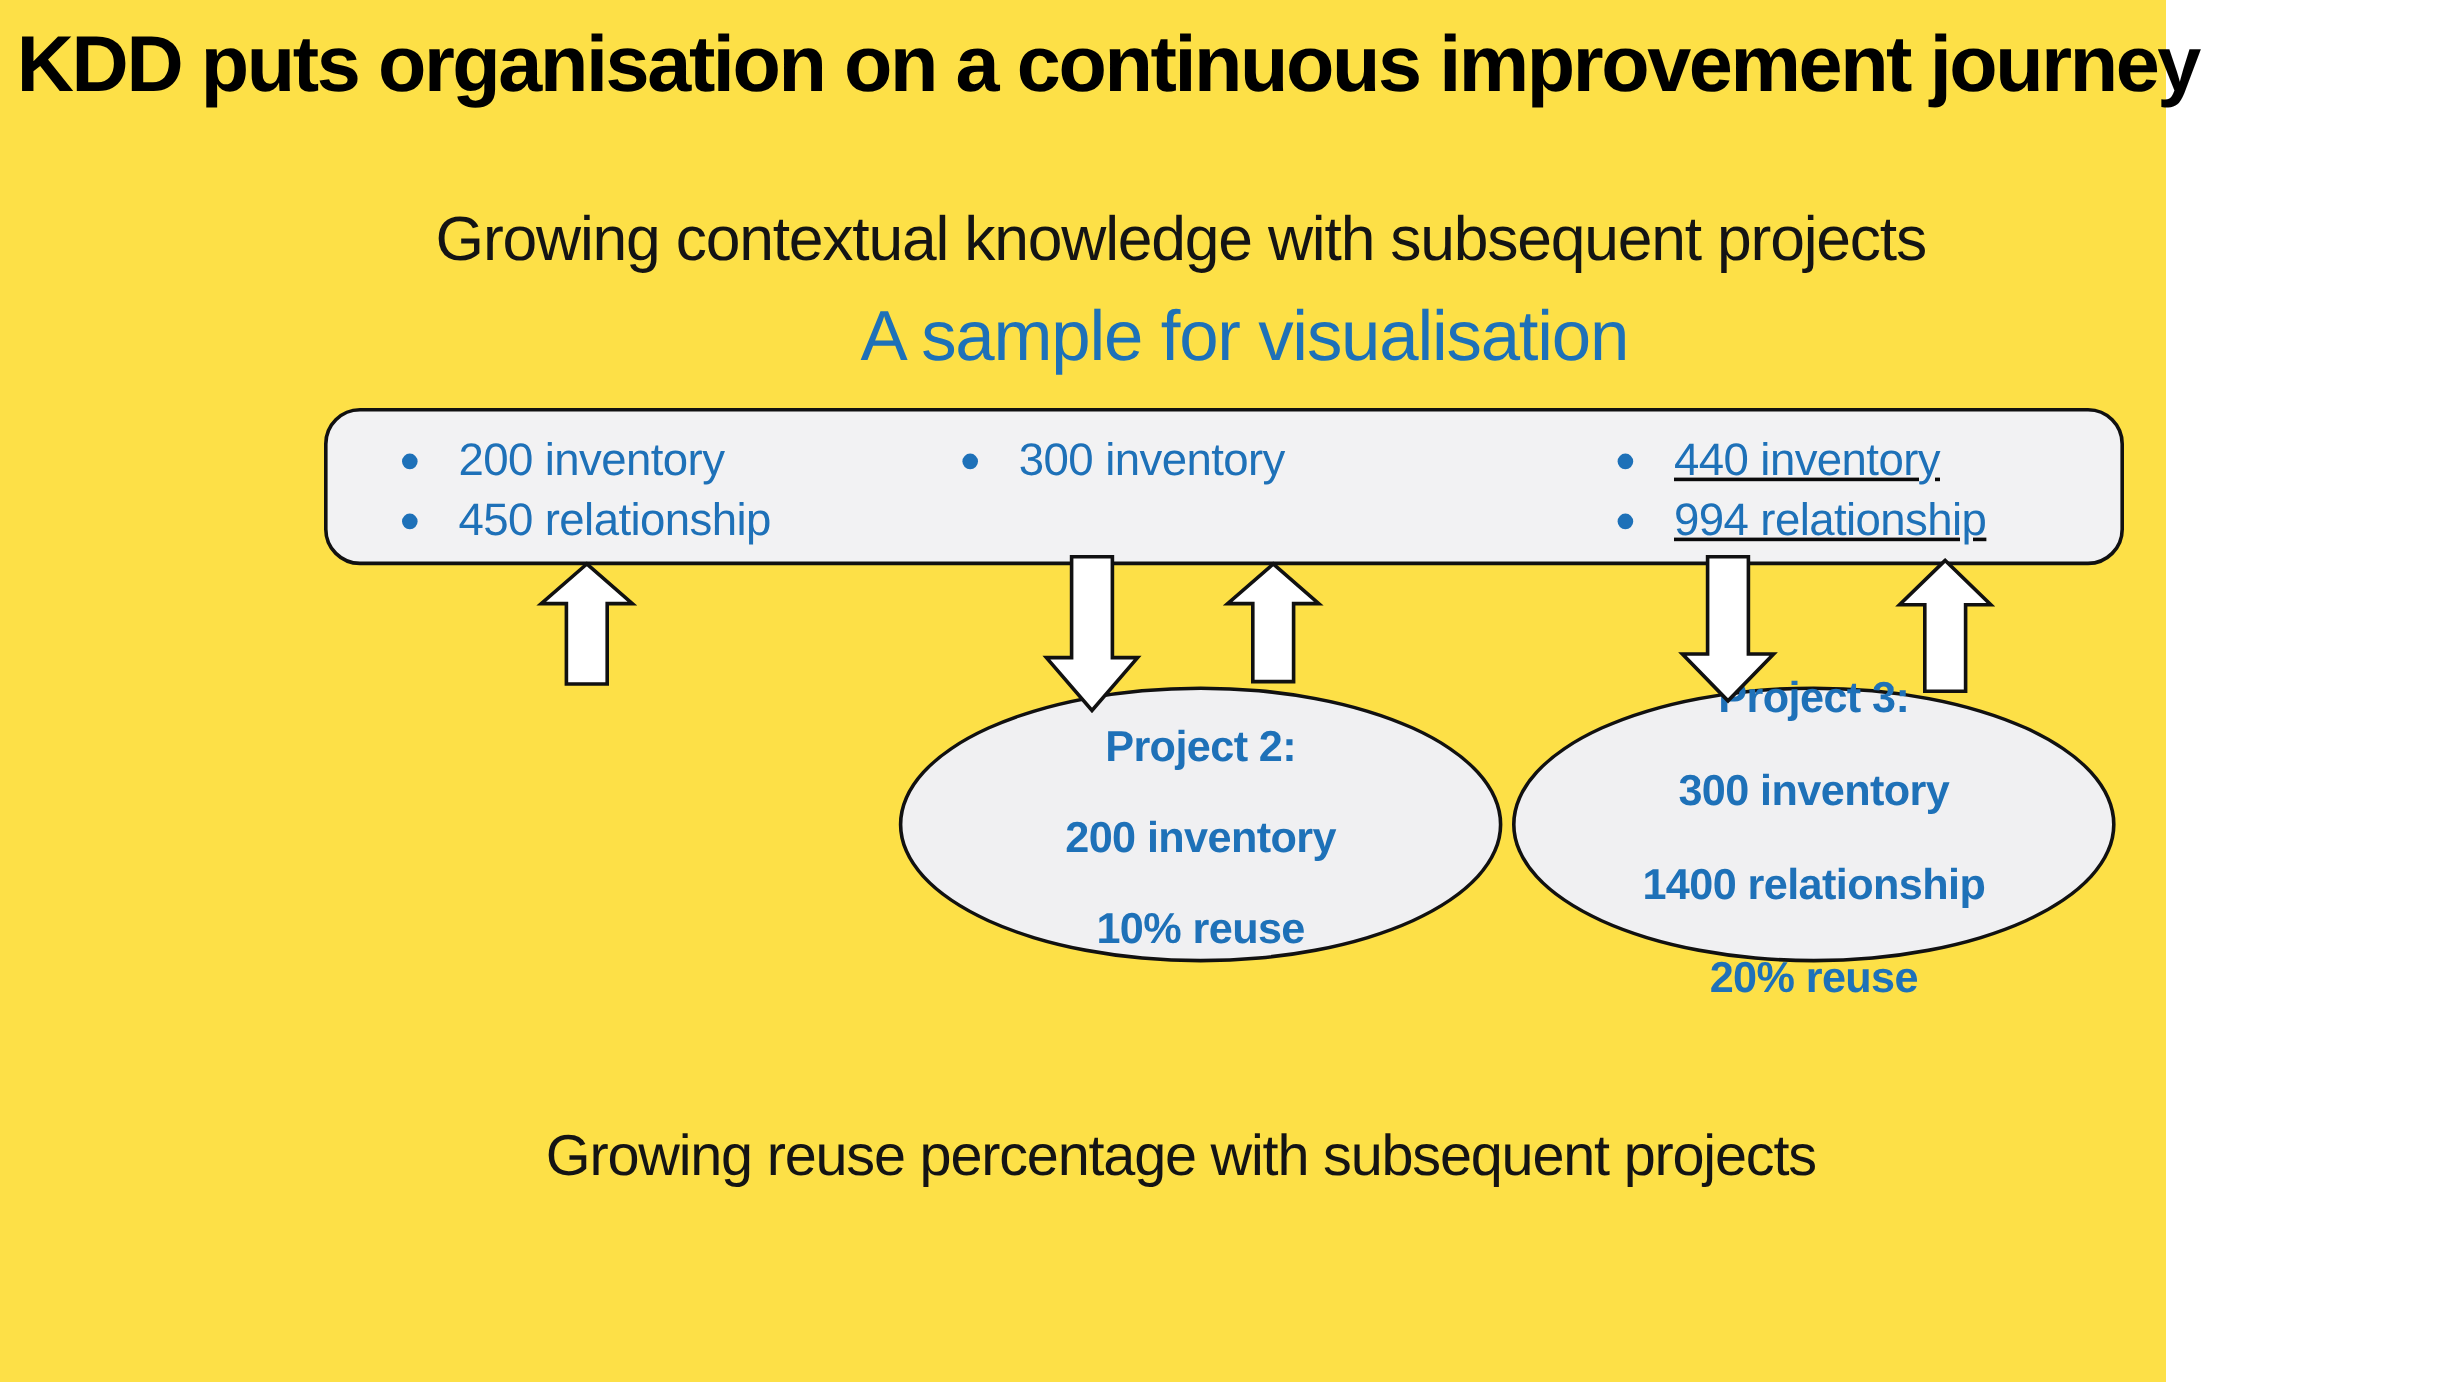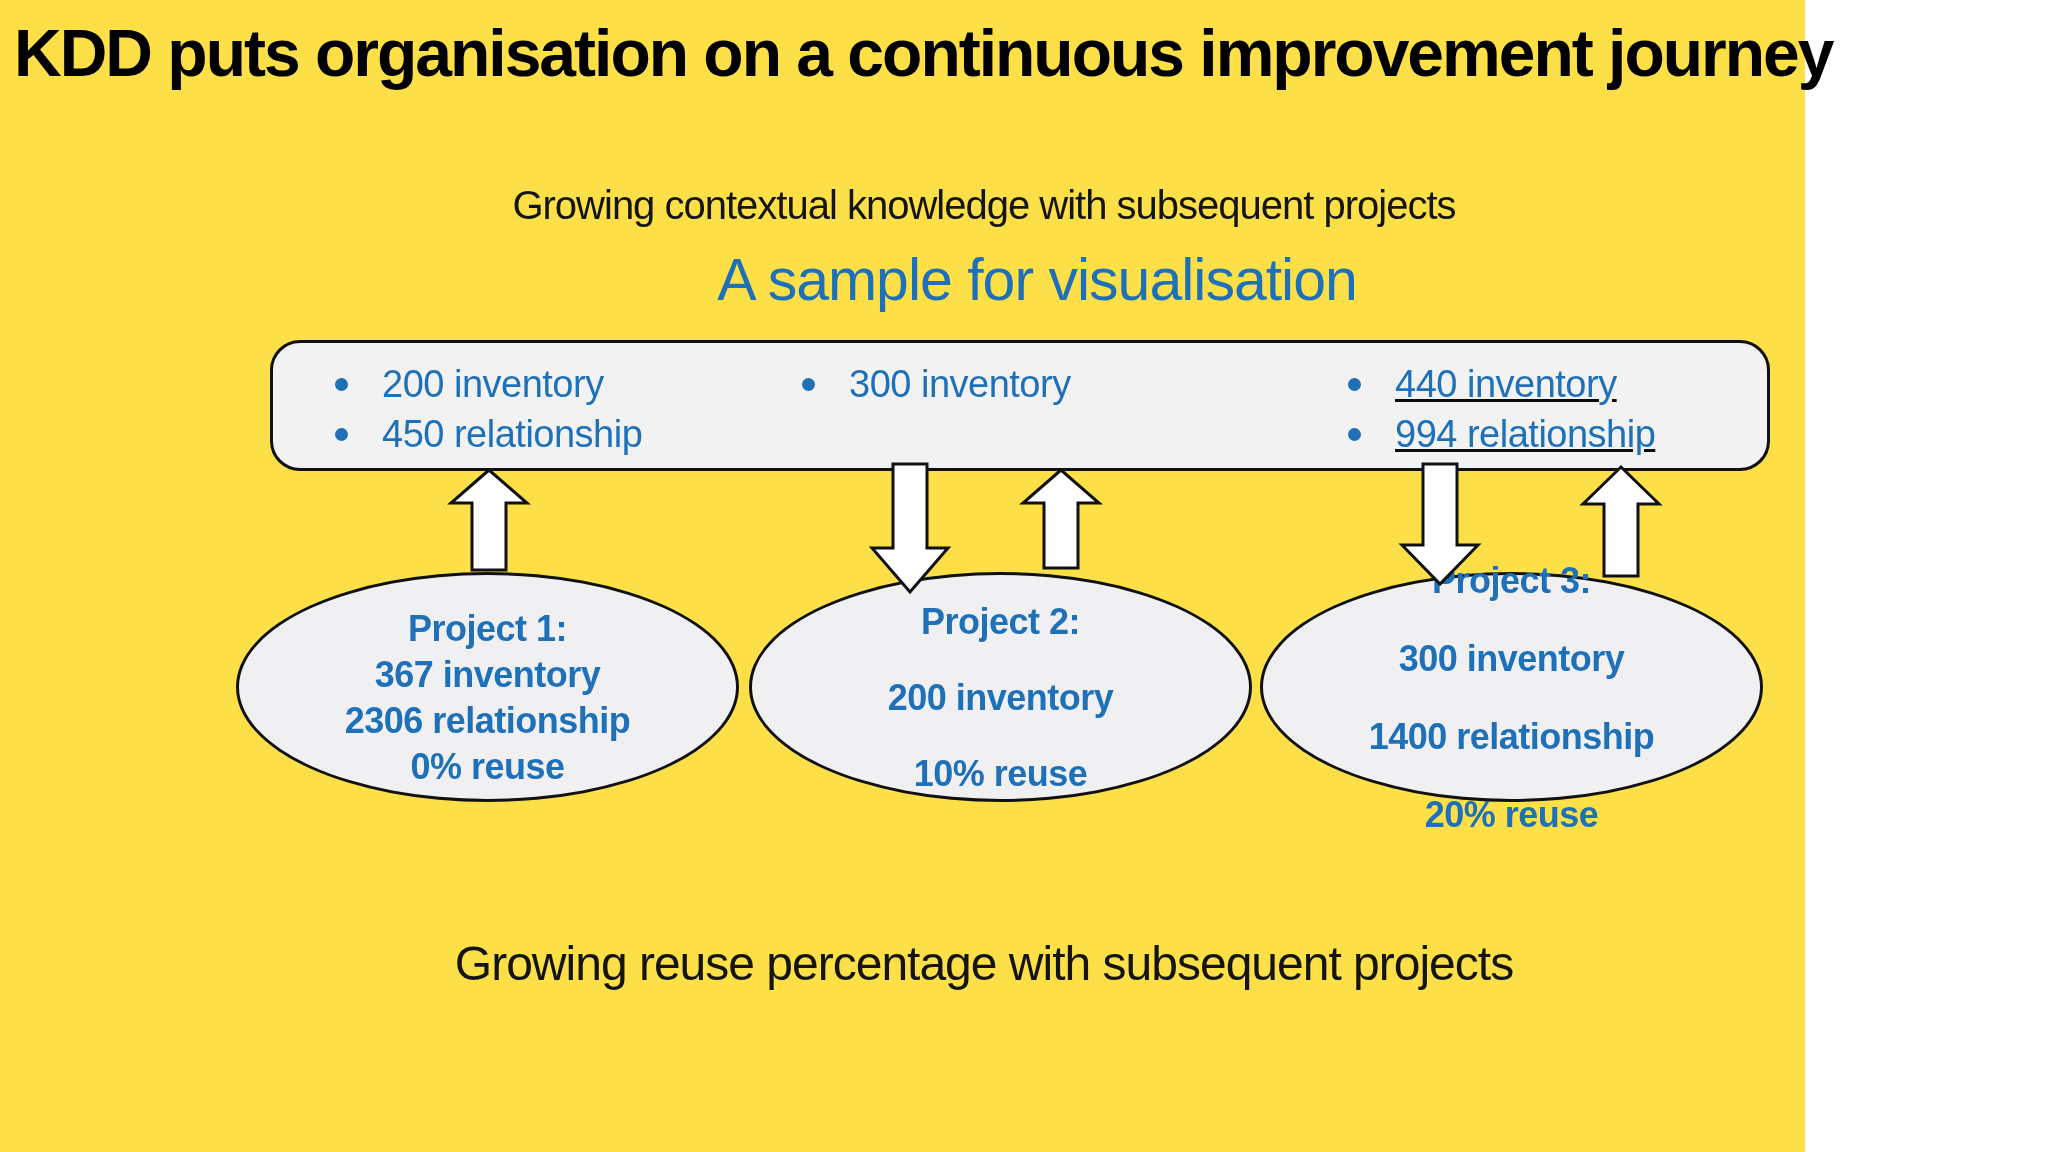--- a/index.html
+++ b/index.html
@@ -14,22 +14,22 @@
   html,body{width:2048px;height:1152px;overflow:hidden;background:#ffffff;}
   body{font-family:"Liberation Sans", sans-serif;color:var(--text-black);}
   .slide{position:relative;width:1805px;height:1152px;background:#fde047;}
 
   .title{
     position:absolute;left:14px;top:12px;width:2010px;
     font-size:66px;font-weight:bold;letter-spacing:-2px;line-height:1.25;
     color:#000000;white-space:nowrap;
   }
   .subtitle-top{
-    position:absolute;left:0;top:183px;width:1968px;text-align:center;
-    font-size:40px;letter-spacing:-1px;color:#141414;white-space:nowrap;
+    position:absolute;left:0;top:170px;width:1968px;text-align:center;
+    font-size:52px;letter-spacing:-1px;color:#141414;white-space:nowrap;
   }
   .subtitle-sample{
     position:absolute;left:26px;top:246px;width:2022px;text-align:center;
     font-size:59px;letter-spacing:-1px;color:var(--accent-blue);white-space:nowrap;
   }
   .caption-bottom{
     position:absolute;left:0;top:936px;width:1910px;text-align:center;
     font-size:48px;letter-spacing:-1px;color:#141414;white-space:nowrap;margin-left:29px;
   }
 
@@ -101,26 +101,20 @@
         <span class="bullet-dot"></span>
         <span class="bullet-text">440 inventory</span>
       </div>
       <div class="bullet-row">
         <span class="bullet-dot"></span>
         <span class="bullet-text">994 relationship</span>
       </div>
     </div>
   </div>
 
-  <div class="project-ellipse p1">
-    <div class="eline">Project 1:</div>
-    <div class="eline">367 inventory</div>
-    <div class="eline">2306 relationship</div>
-    <div class="eline">0% reuse</div>
-  </div>
 
   <div class="project-ellipse p2">
     <div class="eline">Project 2:</div>
     <div class="eline">200 inventory</div>
     <div class="eline">10% reuse</div>
   </div>
 
   <div class="project-ellipse p3">
     <div class="eline">Project 3:</div>
     <div class="eline">300 inventory</div>

